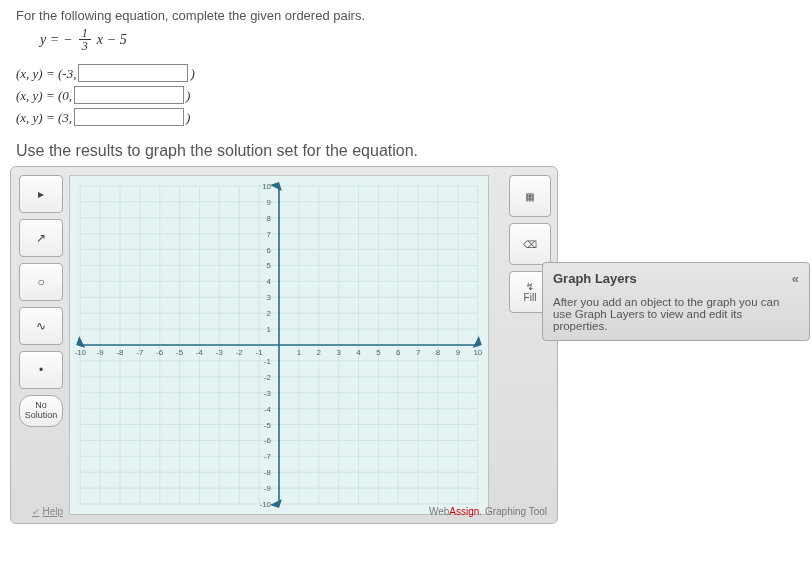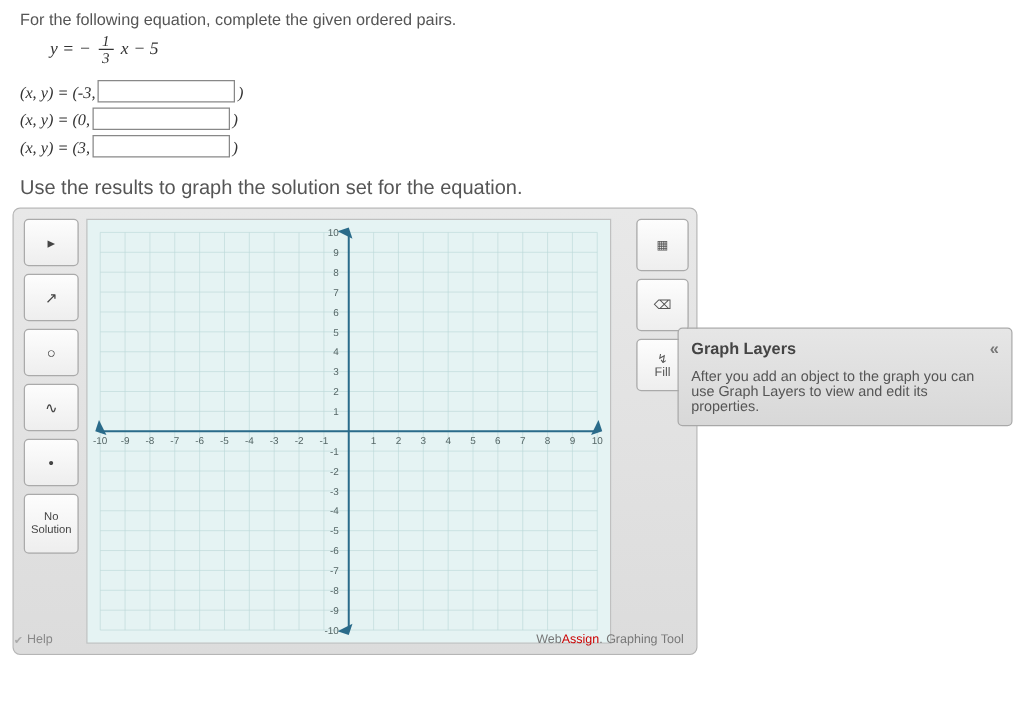--- a/index.html
+++ b/index.html
@@ -10,26 +10,26 @@
   .frac .num { border-bottom: 1px solid #333; padding: 0 3px; }
   .frac .den { padding: 0 3px; }
   .pairs { padding: 0 16px 12px; font-size: 13px; font-family: 'Times New Roman', serif; font-style: italic; }
   .pair-row { display: flex; align-items: flex-end; gap: 2px; height: 22px; }
   .pair-input { width: 110px; height: 18px; border: 1px solid #888; background: #fff; font-size: 12px; }
   .graph-instruction { padding: 4px 16px 6px; font-size: 16px; color: #555; }
   .graph-area { display: flex; margin: 0 10px; gap: 8px; }
   .tool-panel { width: 548px; background: linear-gradient(#e8e8e8,#dcdcdc); border: 1px solid #b5b5b5; border-radius: 6px; padding: 8px; display: flex; gap: 6px; position: relative; }
   .tool-col { display: flex; flex-direction: column; gap: 6px; width: 44px; }
   .tool-btn { width: 44px; height: 38px; background: linear-gradient(#fdfdfd,#eee); border: 1px solid #aaa; border-radius: 4px; display: flex; align-items: center; justify-content: center; font-size: 12px; color: #444; cursor: pointer; }
-  .tool-btn.small { height: 48px; font-size: 9px; line-height: 1.1; text-align: center; flex-direction: column; }
+  .tool-btn.small { height: 32px; font-size: 9px; line-height: 1.1; text-align: center; flex-direction: column; border-radius: 12px; }
   .graph-svg-wrap { width: 420px; height: 340px; background: #e5f3f3; border: 1px solid #c0c0c0; position: relative; }
   .graph-svg-wrap svg { width: 100%; height: 100%; }
   .right-tools { position: absolute; right: 6px; top: 8px; display: flex; flex-direction: column; gap: 6px; width: 42px; }
   .right-btn { width: 42px; height: 42px; background: linear-gradient(#fdfdfd,#eee); border: 1px solid #aaa; border-radius: 4px; display: flex; align-items: center; justify-content: center; font-size: 10px; color: #555; cursor: pointer; flex-direction: column; }
-  .help-link { position: absolute; bottom: 6px; left: 0; font-size: 10px; color: #888; display: flex; align-items: flex-end; gap: 3px; }
+  .help-link { position: absolute; bottom: 6px; left: 21px; font-size: 10px; color: #888; display: flex; align-items: flex-end; gap: 3px; text-decoration: underline; }
   .help-link::before { content: "✔"; font-size: 9px; color: #aaa; }
   .footer-brand { position: absolute; bottom: 6px; right: 10px; font-size: 10px; color: #777; }
   .footer-brand b { color: #c00; font-weight: normal; }
   .layers-panel { position: absolute; right: 2px; top: 238px; width: 268px; background: linear-gradient(#e6e6e6,#d8d8d8); border: 1px solid #a8a8a8; border-radius: 4px; padding: 8px 10px; font-size: 11.5px; color: #555; margin-top: 24px; }
   .layers-header { display: flex; justify-content: space-between; align-items: center; font-weight: bold; font-size: 13px; color: #444; margin-bottom: 10px; }
   .collapse-icon { font-size: 13px; color: #777; cursor: pointer; }
 </style>
 </head>
 <body>
 

